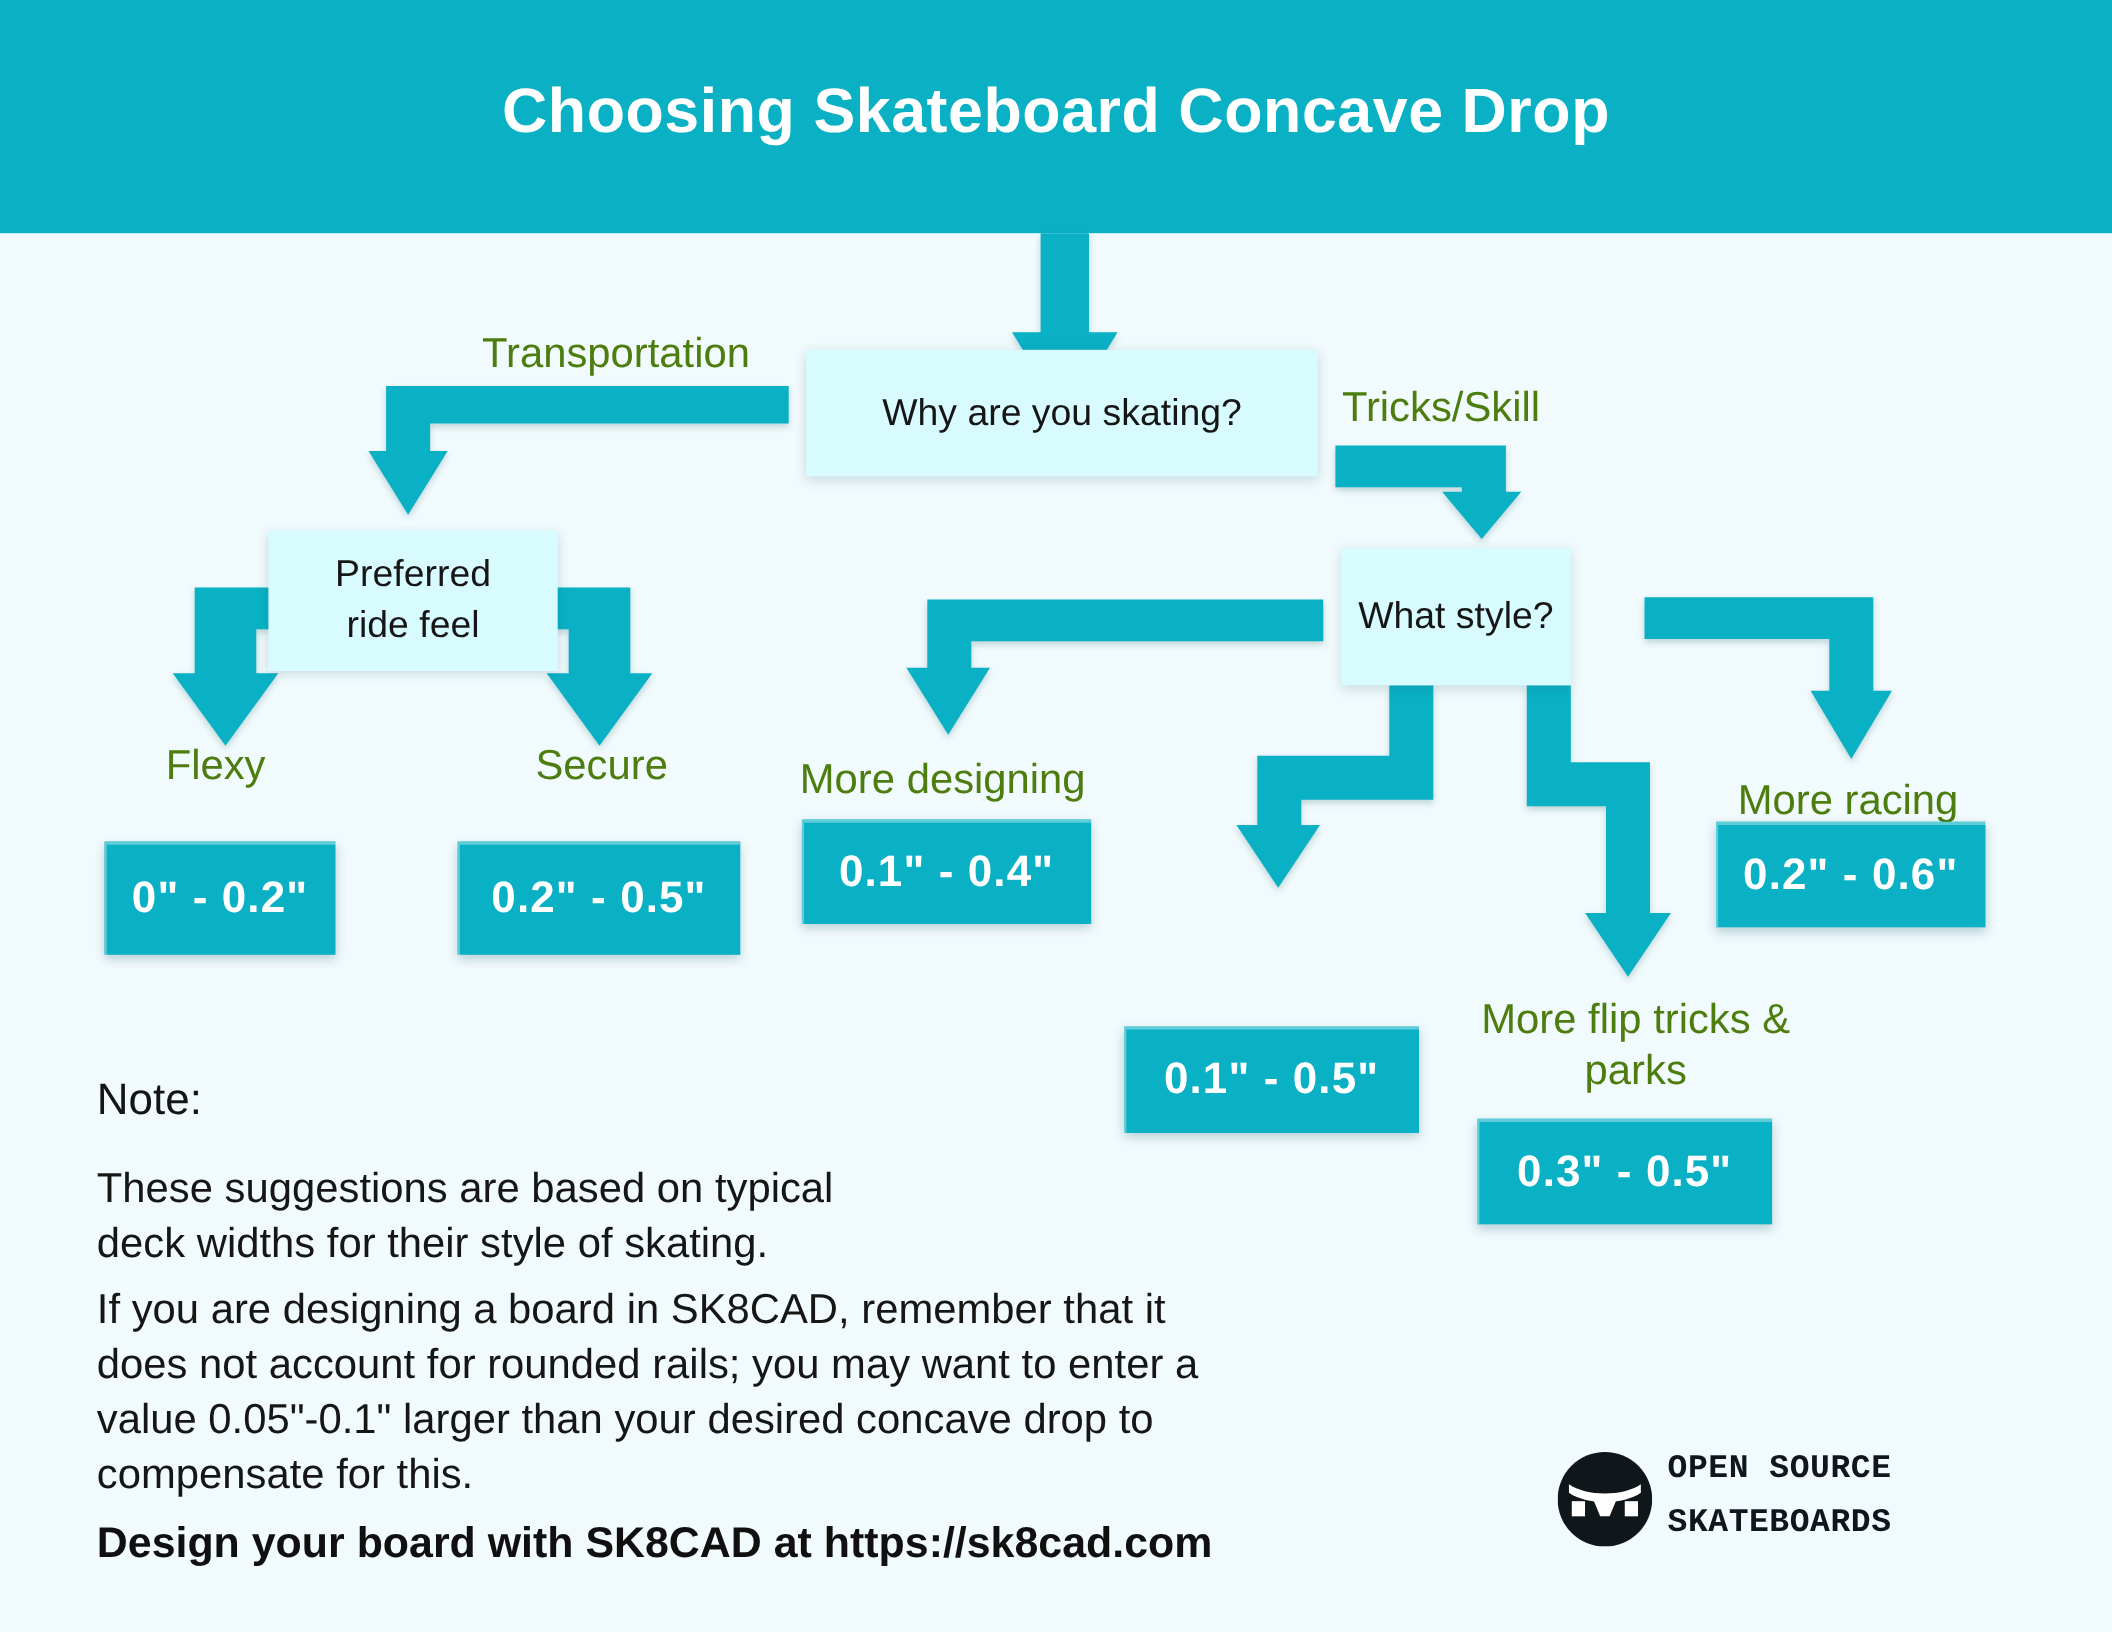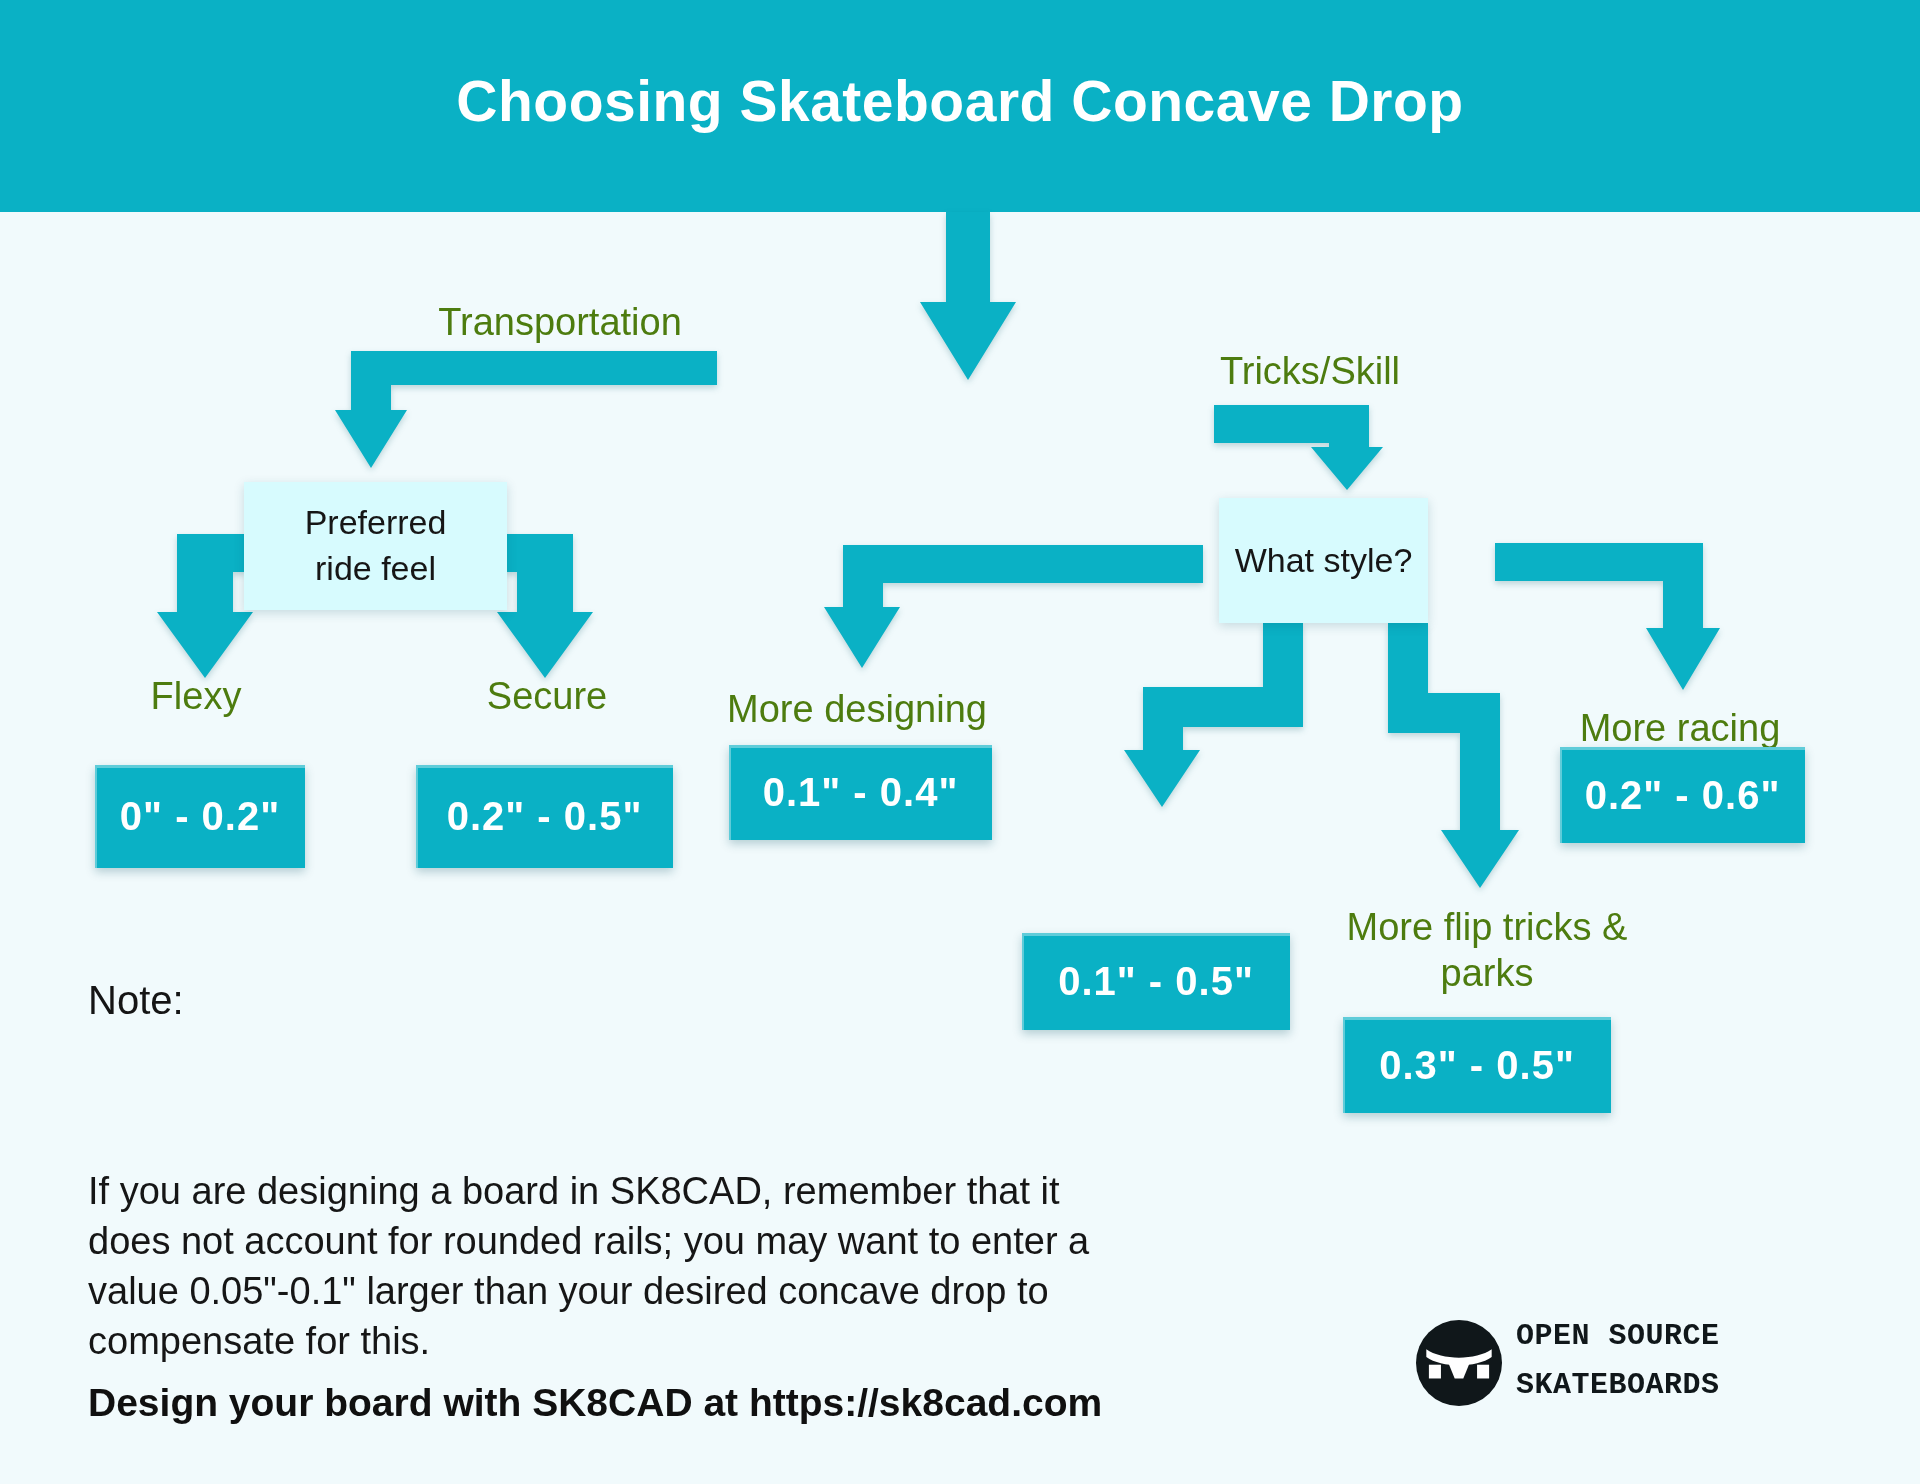--- a/index.html
+++ b/index.html
@@ -64,20 +64,23 @@
     <polygon class="arr" points="351,351 717,351 717,385 391,385 391,410 407,410 371,468 335,410 351,410"></polygon>
     <polygon class="arr" points="1214,405 1369,405 1369,447 1383,447 1347,490 1311,447 1329,447 1329,443 1214,443"></polygon>
     <polygon class="arr" points="177,534 246,534 246,572 233,572 233,612 253,612 205,678 157,612 177,612"></polygon>
     <polygon class="arr" points="504,534 573,534 573,612 593,612 545,678 497,612 517,612 517,572 504,572"></polygon>
     <polygon class="arr" points="843,545 1203,545 1203,583 883,583 883,607 900,607 862,668 824,607 843,607"></polygon>
     <polygon class="arr" points="1495,543 1703,543 1703,628 1720,628 1683,690 1646,628 1663,628 1663,581 1495,581"></polygon>
     <polygon class="arr" points="1263,623 1303,623 1303,727 1183,727 1183,750 1200,750 1162,807 1124,750 1143,750 1143,687 1263,687"></polygon>
     <polygon class="arr" points="1388,623 1428,623 1428,693 1500,693 1500,830 1519,830 1480,888 1441,830 1460,830 1460,733 1388,733"></polygon>
   </svg>
 
+  <div class="node" style="left:733px;top:318px;width:465px;height:115px;">
+    <span>Why are you skating?</span>
+  </div>
   <div class="node" style="left:244px;top:482px;width:263px;height:128px;padding:0 38px;box-sizing:border-box;">
     <span>Preferred ride feel</span>
   </div>
   <div class="node" style="left:1219px;top:498px;width:209px;height:125px;">
     <span>What style?</span>
   </div>
 
   <div class="lbl" style="left:390px;top:299px;width:340px;">Transportation</div>
   <div class="lbl" style="left:1180px;top:348px;width:260px;">Tricks/Skill</div>
 
@@ -88,20 +91,21 @@
   <div class="lbl" style="left:1530px;top:705px;width:300px;">More racing</div>
 
   <div class="val" style="left:95px;top:765px;width:210px;height:103px;">0" - 0.2"</div>
   <div class="val" style="left:416px;top:765px;width:257px;height:103px;">0.2" - 0.5"</div>
   <div class="val" style="left:729px;top:745px;width:263px;height:95px;">0.1" - 0.4"</div>
   <div class="val" style="left:1022px;top:933px;width:268px;height:97px;">0.1" - 0.5"</div>
   <div class="val" style="left:1343px;top:1017px;width:268px;height:96px;">0.3" - 0.5"</div>
   <div class="val" style="left:1560px;top:747px;width:245px;height:96px;">0.2" - 0.6"</div>
 
   <div id="note-heading">Note:</div>
+  <div id="para1" class="para">These suggestions are based on typical deck widths for their style of skating.</div>
   <div id="para2" class="para">If you are designing a board in SK8CAD, remember that it does not account for rounded rails; you may want to enter a value 0.05"-0.1" larger than your desired concave drop to compensate for this.</div>
 
   <div id="cta">Design your board with SK8CAD at https://sk8cad.com</div>
 
   <svg id="logo" viewBox="0 0 100 100">
     <circle cx="50" cy="50" r="50" fill="#10171a"></circle>
     <path d="M12,34 C30,47 70,47 88,34 L88,43 C70,56 30,56 12,43 Z" fill="#ffffff"></path>
     <rect x="15" y="52" width="14" height="16" fill="#ffffff"></rect>
     <rect x="71" y="52" width="14" height="16" fill="#ffffff"></rect>
     <polygon points="38,51 62,51 55,68 45,68" fill="#ffffff"></polygon>

